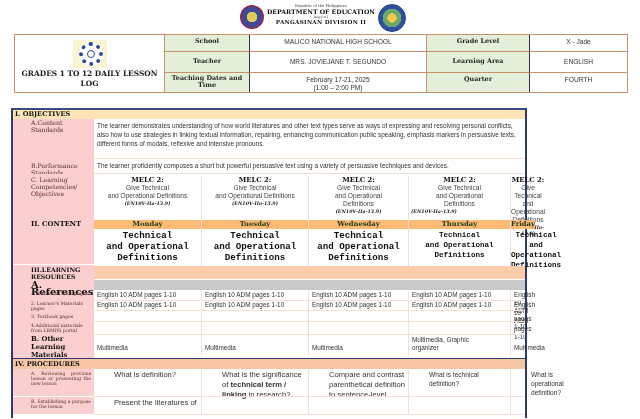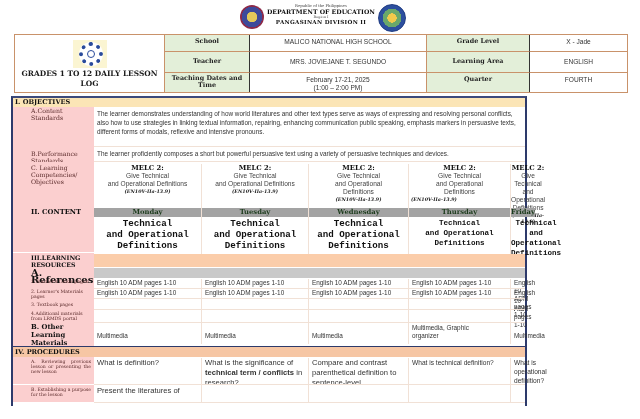--- a/index.html
+++ b/index.html
@@ -29,40 +29,40 @@
   .gear-inner { position: absolute; left: 4px; top: 4px; width: 8px; height: 8px; border-radius: 50%; border: 1px solid #2a4b9b; }
   .h-title { position: absolute; left: 0; right: 0; bottom: 3px; font-family: "DejaVu Serif", serif; font-weight: bold;
     font-size: 7.4px; line-height: 10px; color: #1a1a1a; }
   .h-lab { background: #e3efd9; border-right: 1px solid #333; border-bottom: 1px solid #c9926a;
     font-family: "DejaVu Serif", serif; font-weight: bold; font-size: 6.4px; text-align: center; padding-top: 3px; line-height: 7px; }
   .h-val { border-right: 1px solid #c9926a; border-bottom: 1px solid #c9926a; font-size: 6.6px; text-align: center; padding-top: 3px; color: #333; line-height: 8px; }
   .h-lab.last, .h-val.last { border-bottom: none; }
   .h-val.end { border-right: none; }
 
   
-  .main { position: absolute; left: 11px; top: 96px; width: 516px; height: 310px;
+  .main { position: absolute; left: 11px; top: 108px; width: 516px; height: 310px;
     border-left: 2px solid #2d3a6b; border-right: 2px solid #2d3a6b; border-top: 2px solid #3d4a7b; }
   .row { position: absolute; left: 0; right: 0; }
   .band { font-family: "DejaVu Serif", serif; font-weight: bold; font-size: 6.6px; padding-left: 2px; color: #111; }
   .lbl { position: absolute; left: 0; width: 81px; background: #fbcfcf; font-family: "DejaVu Serif", serif; font-size: 6.2px;
     line-height: 7px; padding-left: 18px; color: #5a2a2a; }
   .lbl.b { font-weight: bold; color: #111; }
   .lbl.sm { font-size: 4.6px; line-height: 5.2px; }
   .txt { position: absolute; left: 84px; right: 4px; font-size: 6.4px; line-height: 9px; color: #333; }
   .cols { position: absolute; left: 81px; right: 0; display: grid; grid-template-columns: 108px 107px 100px 102px 1fr; }
   .cols > div { border-right: 1px solid #f1e1d6; text-align: center; }
   .cols > div:last-child { border-right: none; }
   .melc-h { font-family: "DejaVu Serif", serif; font-weight: bold; font-size: 6.8px; line-height: 8px; color: #111; }
   .melc-t { font-size: 6.6px; line-height: 8px; color: #444; }
   .melc-c { font-family: "DejaVu Serif", serif; font-style: italic; font-weight: bold; font-size: 4.8px; line-height: 6px; color: #222; }
-  .day { background: #a3a3a3; font-family: "DejaVu Serif", serif; font-weight: bold; font-size: 6.8px; line-height: 9px; color: #1c3b1c; }
+  .day { background: #fdba74; font-family: "DejaVu Serif", serif; font-weight: bold; font-size: 6.8px; line-height: 9px; color: #1c3b1c; }
   .topic { font-family: Liberation Mono, monospace; font-weight: bold; font-size: 9.2px; line-height: 11px; color: #111; padding-top: 1px; }
   .topic.small { font-size: 7.6px; line-height: 10px; }
   .cell { font-size: 6.4px; line-height: 8px; color: #333; text-align: left !important; padding-left: 3px; }
-  .proc { font-size: 7.6px; line-height: 10px; color: #333; text-align: left !important; padding-left: 3px; }
+  .proc { font-size: 7.6px; line-height: 10px; color: #333; text-align: left !important; padding-left: 20px; }
   .proc.sm { font-size: 6.6px; line-height: 9px; }
   .hr { position: absolute; left: 81px; right: 0; height: 1px; background: #f1e1d6; }
 </style>
 </head>
 <body>
 
 <div class="letterhead">
   <div class="seal-left"></div>
   <div class="lh-text">
     <div class="lh-rep">Republic of the Philippines</div>
@@ -225,21 +225,21 @@
   </div>
 
   <div class="row" style="top:248px;height:1px;background:#2d3a6b"></div>
   <div class="row band" style="top:249px;height:10px;background:#f6c6a4;line-height:10px">IV. PROCEDURES</div>
 
   <div class="lbl sm" style="top:259px;height:27px;padding-top:2px;text-align:justify;padding-right:3px">A. Reviewing previous lesson or presenting the new lesson</div>
   <div class="cols" style="top:260px;height:26px">
     <div class="proc">What is definition?</div>
     <div class="proc">
       <span>What is the significance of </span><b>technical term /</b>
-      <b>conflicts</b><span> in research?</span>
+      <b>linking</b><span> in research?</span>
     </div>
     <div class="proc">Compare and contrast parenthetical definition to sentence-level.</div>
     <div class="proc sm">What is technical definition?</div>
     <div class="proc sm">What is operational definition?</div>
   </div>
   <div class="hr" style="top:286px"></div>
 
   <div class="lbl sm" style="top:287px;height:17px;padding-top:2px;text-align:justify;padding-right:3px">B. Establishing a purpose for the lesson</div>
   <div class="cols" style="top:288px;height:16px">
     <div class="proc">Present the literatures of</div>

